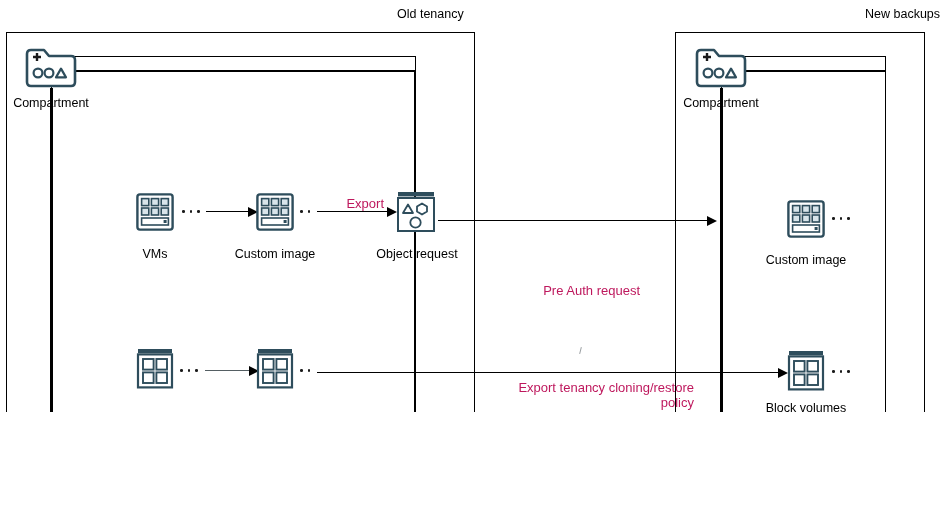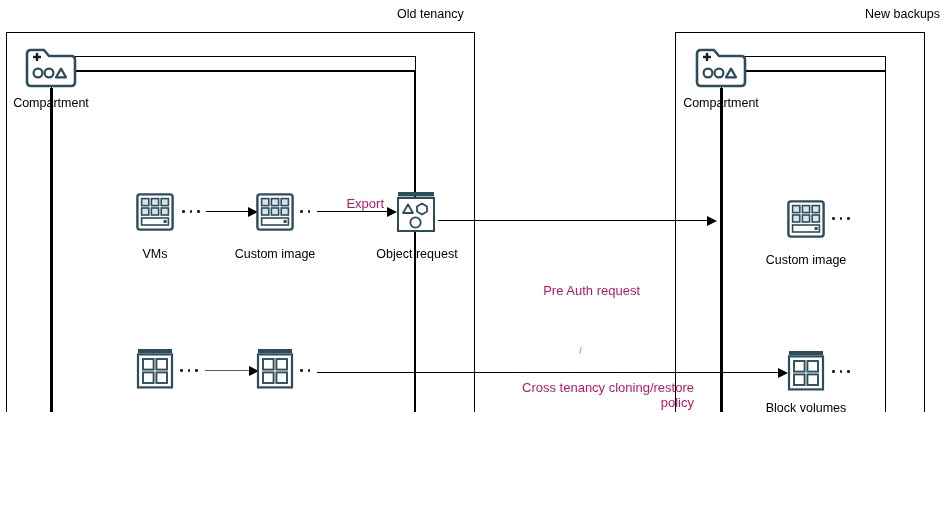--- a/index.html
+++ b/index.html
@@ -226,21 +226,21 @@
     <span class="dot"></span>
   </div>
 
   <div class="line-h" style="left: 438px; top: 220px; width: 275px;"></div>
   <div class="arrowhead" style="left: 707px; top: 215.5px;"></div>
   <div class="edge-label" style="left: 480px; top: 235px; width: 160px; margin-top: 48px;">Pre Auth request</div>
 
   <div class="line-h" style="left: 317px; top: 372px; width: 466px;"></div>
   <div class="arrowhead" style="left: 778px; top: 367.5px;"></div>
   <div class="tick-artifact" style="left: 580px; top: 347px;"></div>
-  <div class="edge-label" style="left: 468px; top: 380px; width: 226px;">Cross tenancy cloning/restore
+  <div class="edge-label" style="left: 468px; top: 380px; width: 226px;">Export tenancy cloning/restore
 policy</div>
 
   <div class="tenancy-label" style="left: 865px; top: 7px;">New backups</div>
 
   <div class="tenancy-box" style="left: 675px; top: 32px; width: 250px; height: 485px;"></div>
 
   <div class="compartment-box" style="left: 721px; top: 70px; width: 165px; height: 402px;"></div>
   <div class="comp-stub" style="left: 746px; top: 70px; width: 140px; height: 1.6px;"></div>
   <div class="comp-stub" style="left: 721px; top: 88px; width: 1.6px; height: 384px;"></div>
 

